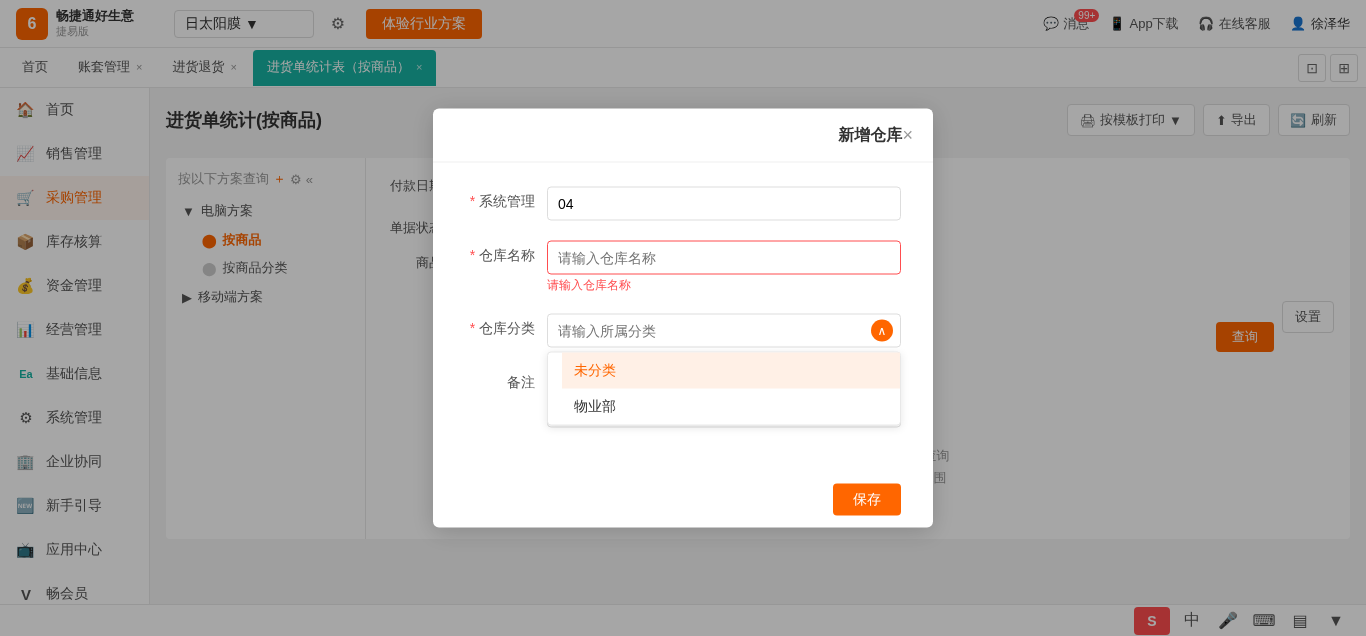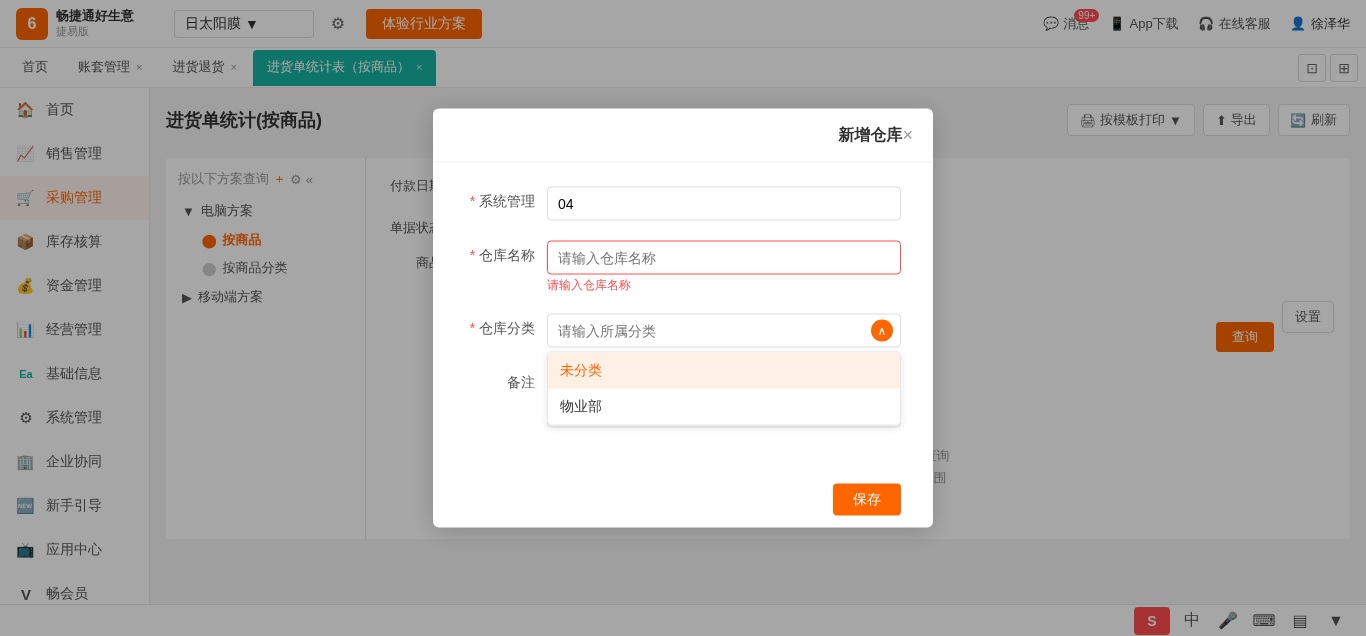--- a/index.html
+++ b/index.html
@@ -353,20 +353,21 @@
       border: 1px solid #e8e8e8;
       border-radius: 4px;
       z-index: 300;
       box-shadow: 0 2px 8px rgba(0,0,0,0.1);
     }
     .dropdown-list-item {
       padding: 9px 12px;
       font-size: 14px;
       cursor: pointer;
       color: #333;
+      margin-left: 14px;
     }
     .dropdown-list-item.selected { background: #fff0e6; color: #ff6600; }
 
     .form-textarea {
       flex: 1;
       height: 60px;
       border: 1px solid #ddd;
       border-radius: 4px;
       padding: 6px 10px;
       font-size: 14px;

